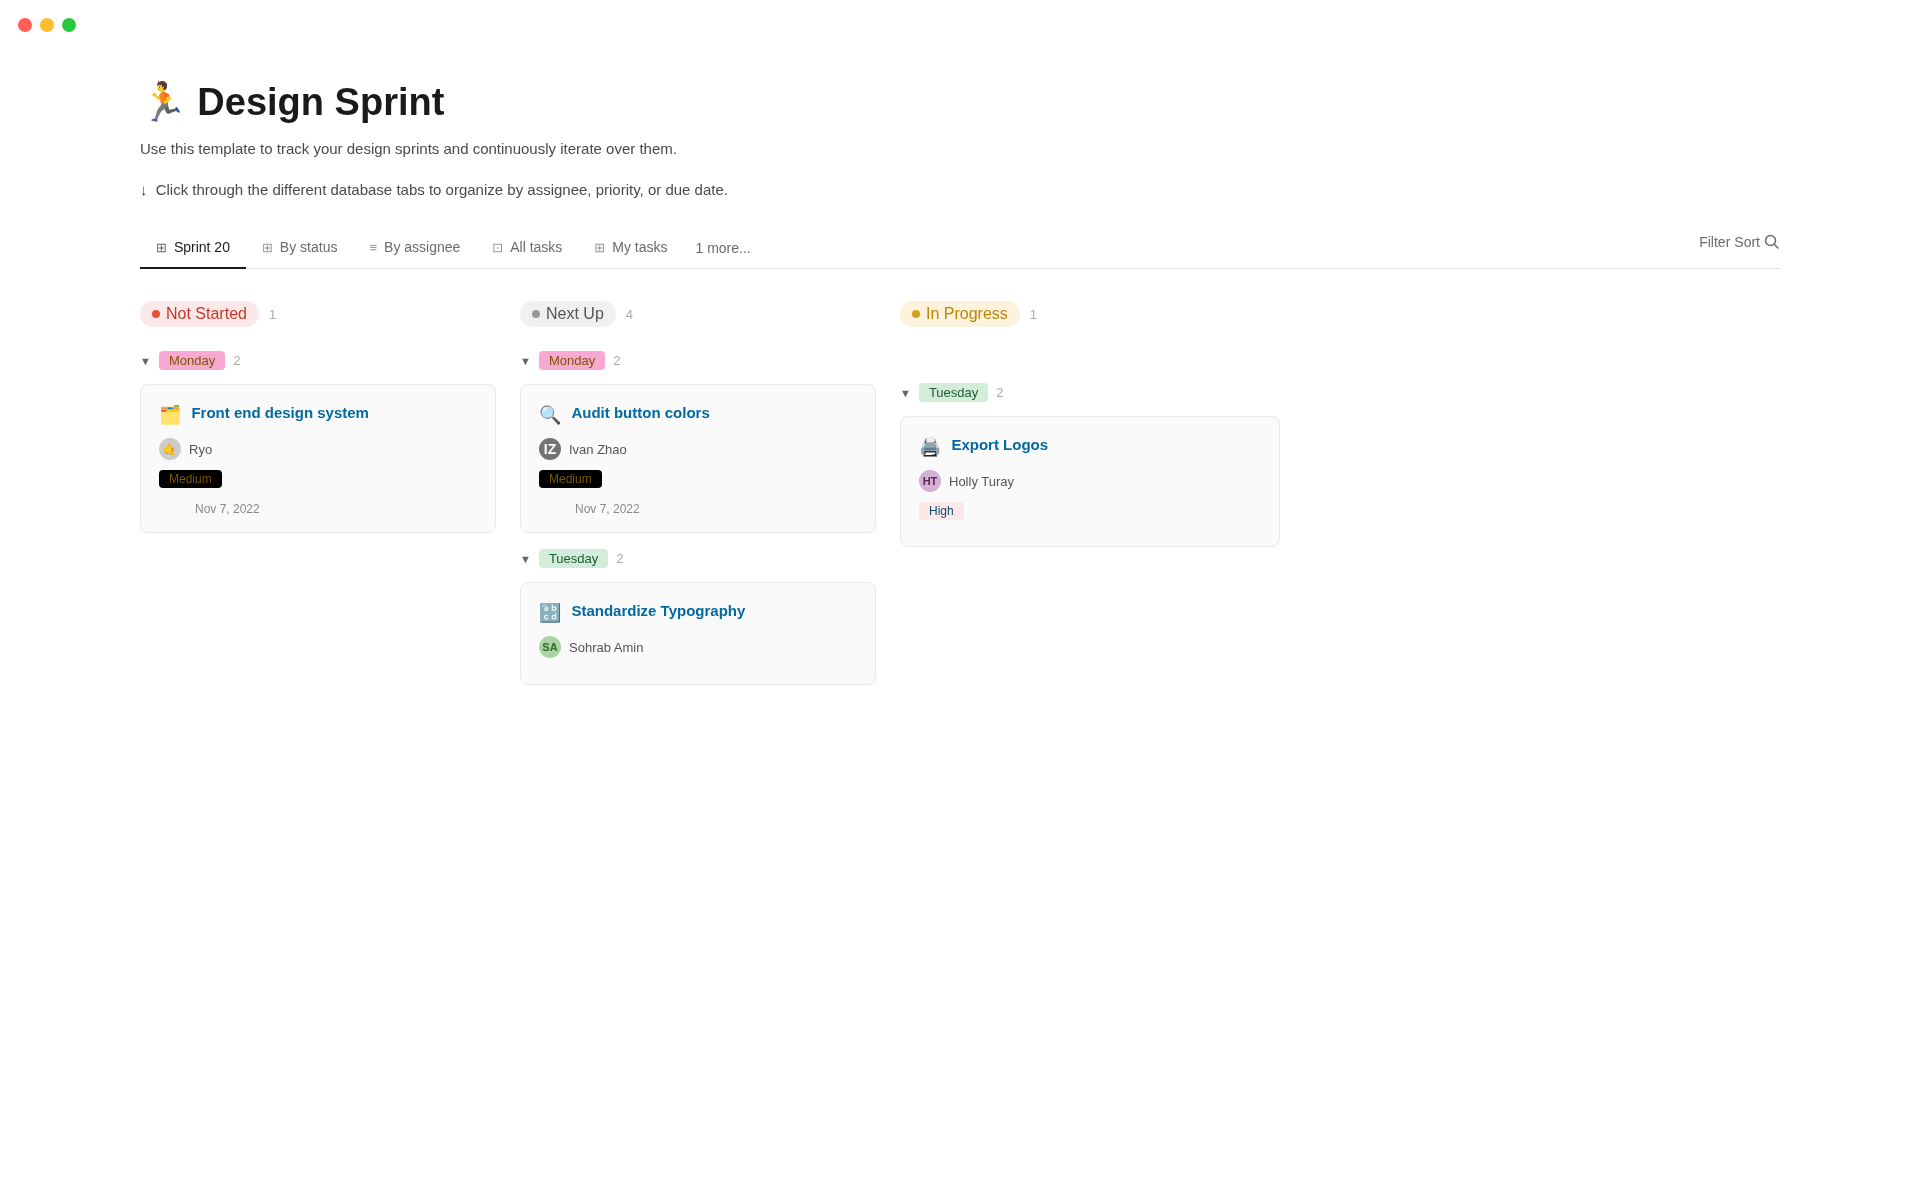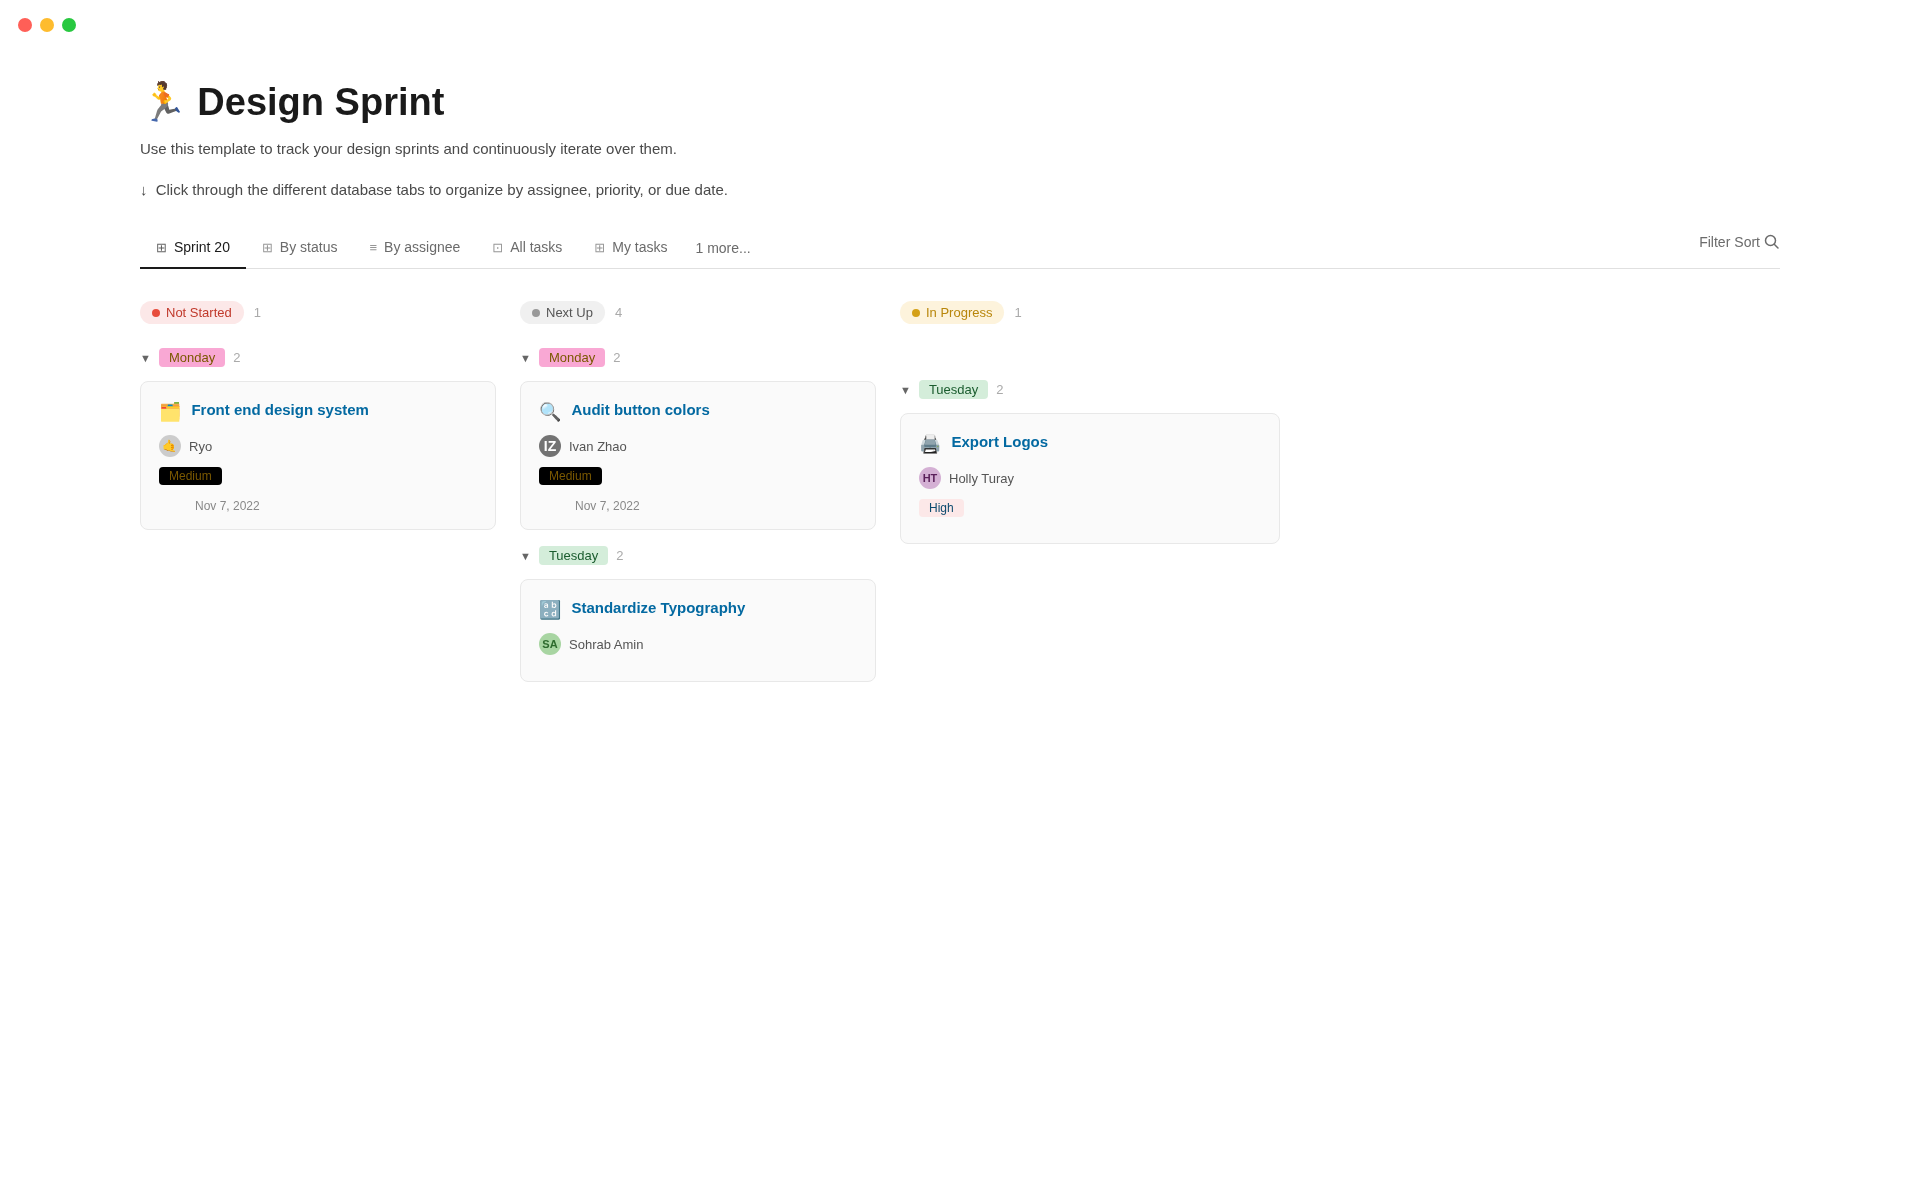--- a/index.html
+++ b/index.html
@@ -145,21 +145,21 @@
       gap: 8px;
       margin-bottom: 20px;
       padding: 4px 0;
     }
     .status-badge {
       display: flex;
       align-items: center;
       gap: 6px;
       padding: 4px 12px;
       border-radius: 20px;
-      font-size: 13px;
+      font-size: 16px;
       font-weight: 500;
     }
     .status-badge.not-started {
       background: #fce8e8;
       color: #c0392b;
     }
     .status-badge.next-up {
       background: #f0f0f0;
       color: #555;
     }

